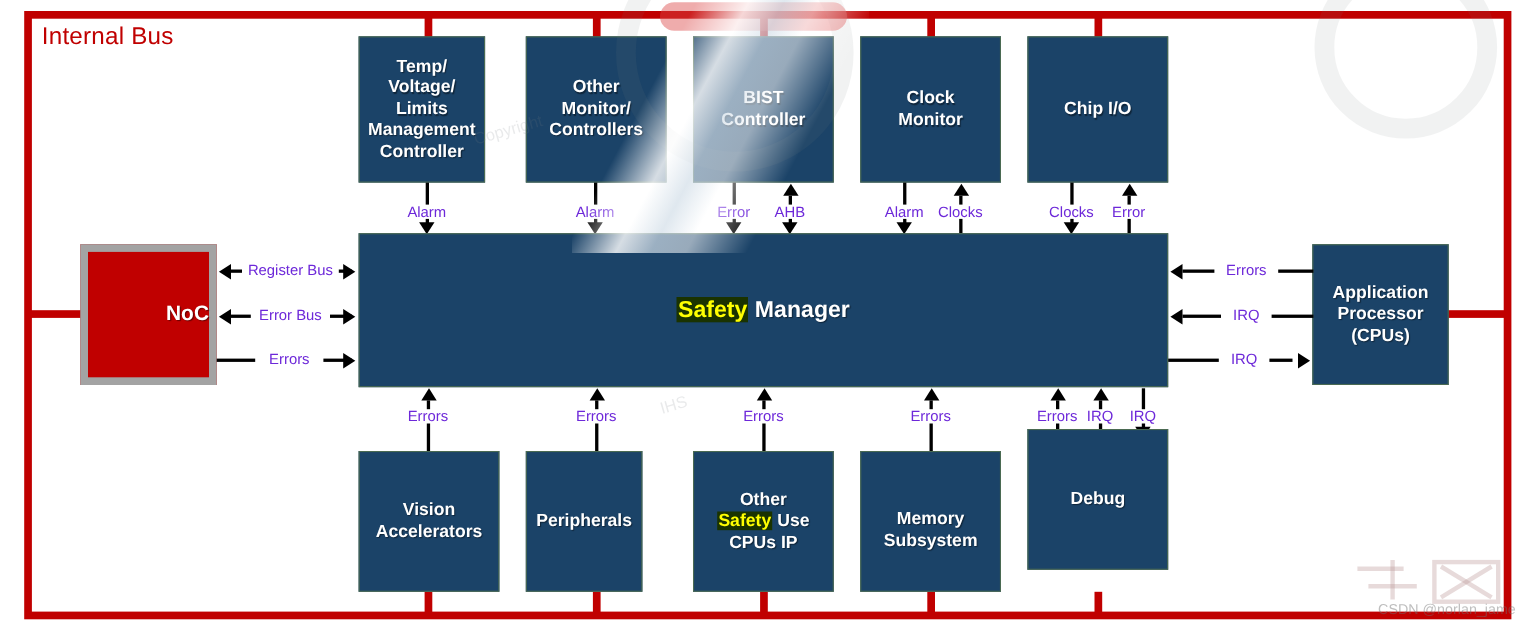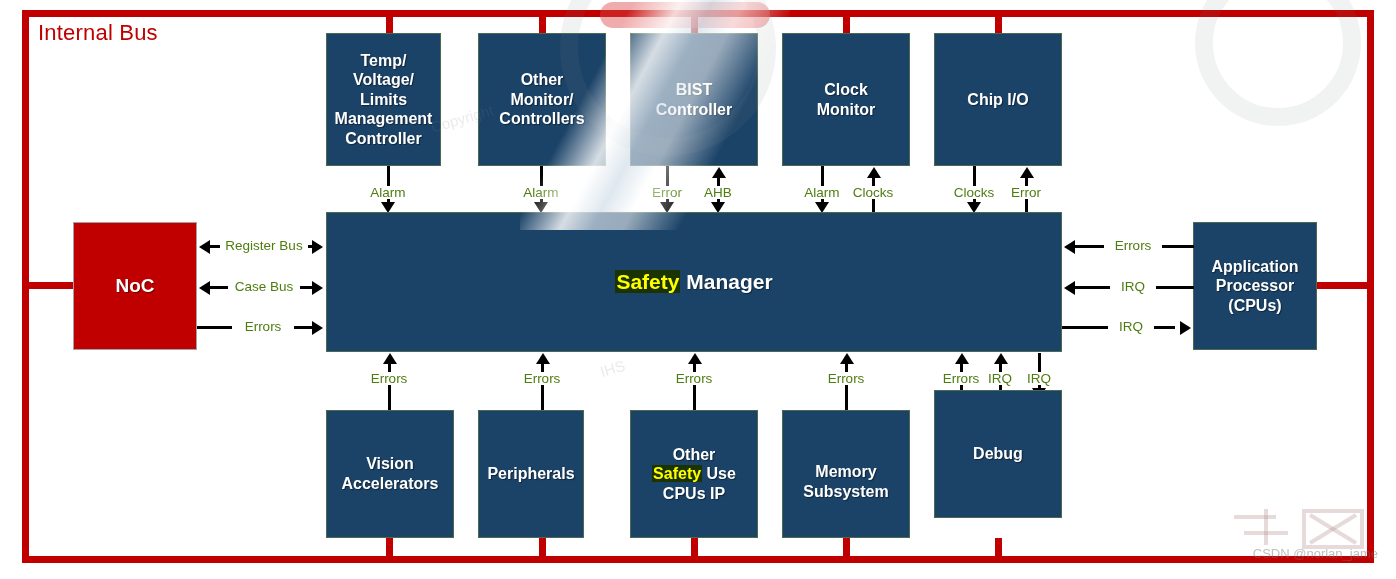--- a/index.html
+++ b/index.html
@@ -47,21 +47,22 @@
     line-height: 1.22;
     display: flex;
     align-items: center;
     justify-content: center;
     text-align: center;
     box-sizing: border-box;
     text-shadow: 1px 1px 1px rgba(0,0,0,0.45);
   }
   .blk-noc {
     background: #c00000;
-    border: 1px solid #a3a3a3;
+    border: 7px solid #a3a3a3;
+    justify-content: flex-end;
   }
   .blk-mgr { font-size: 21px; }
   .hl {
     background: #1a3300;
     color: #ffff00;
     padding: 0 1px;
     text-shadow: none;
   }
 
   
@@ -70,21 +71,21 @@
 
   .arr { position: absolute; width: 0; height: 0; }
   .arr-down  { border-left: 7px solid transparent; border-right: 7px solid transparent; border-top: 11px solid #000; }
   .arr-up    { border-left: 7px solid transparent; border-right: 7px solid transparent; border-bottom: 11px solid #000; }
   .arr-left  { border-top: 7px solid transparent; border-bottom: 7px solid transparent; border-right: 11px solid #000; }
   .arr-right { border-top: 7px solid transparent; border-bottom: 7px solid transparent; border-left: 11px solid #000; }
 
   .sig-label {
     position: absolute;
     font-size: 13.5px;
-    color: #4d7c0f;
+    color: #6d28d9;
     background: #ffffff;
     white-space: nowrap;
     text-align: center;
     line-height: 1;
   }
 
   
   .wm-diag {
     position: absolute;
     left: 520px; top: -10px;
@@ -240,21 +241,21 @@
     <span>NoC</span>
   </div>
 
   <div class="arr arr-left" style="left:199px; top:240px;"></div>
   <div class="hline" style="left:210px; top:245px; width:110px;"></div>
   <div class="sig-label" style="left:220px; top:239px; width:88px;">Register Bus</div>
   <div class="arr arr-right" style="left:312px; top:240px;"></div>
 
   <div class="arr arr-left" style="left:199px; top:281px;"></div>
   <div class="hline" style="left:210px; top:286px; width:110px;"></div>
-  <div class="sig-label" style="left:228px; top:280px; width:72px;">Case Bus</div>
+  <div class="sig-label" style="left:228px; top:280px; width:72px;">Error Bus</div>
   <div class="arr arr-right" style="left:312px; top:281px;"></div>
 
   <div class="hline" style="left:197px; top:326px; width:123px;"></div>
   <div class="sig-label" style="left:232px; top:320px; width:62px;">Errors</div>
   <div class="arr arr-right" style="left:312px; top:321px;"></div>
 
   <div class="blk" style="left:1193px; top:222px; width:124px; height:128px;">
     <span style="white-space:pre-line;">Application
 Processor
 (CPUs)</span>

